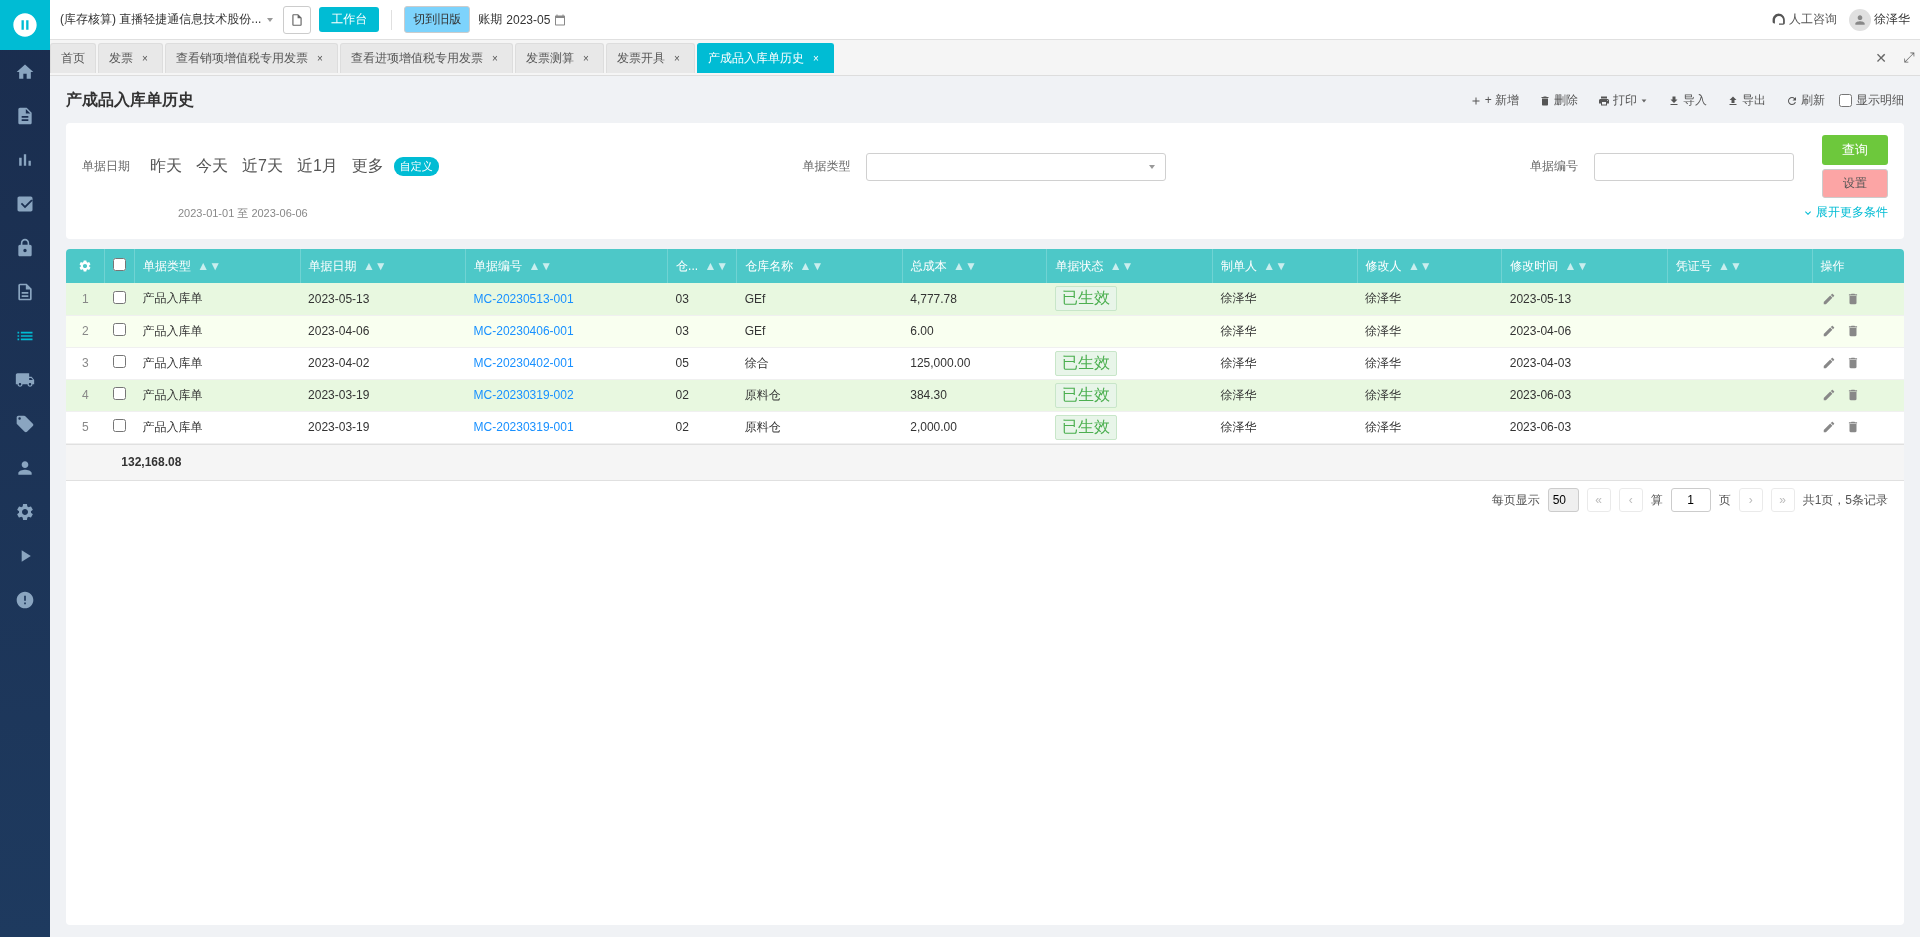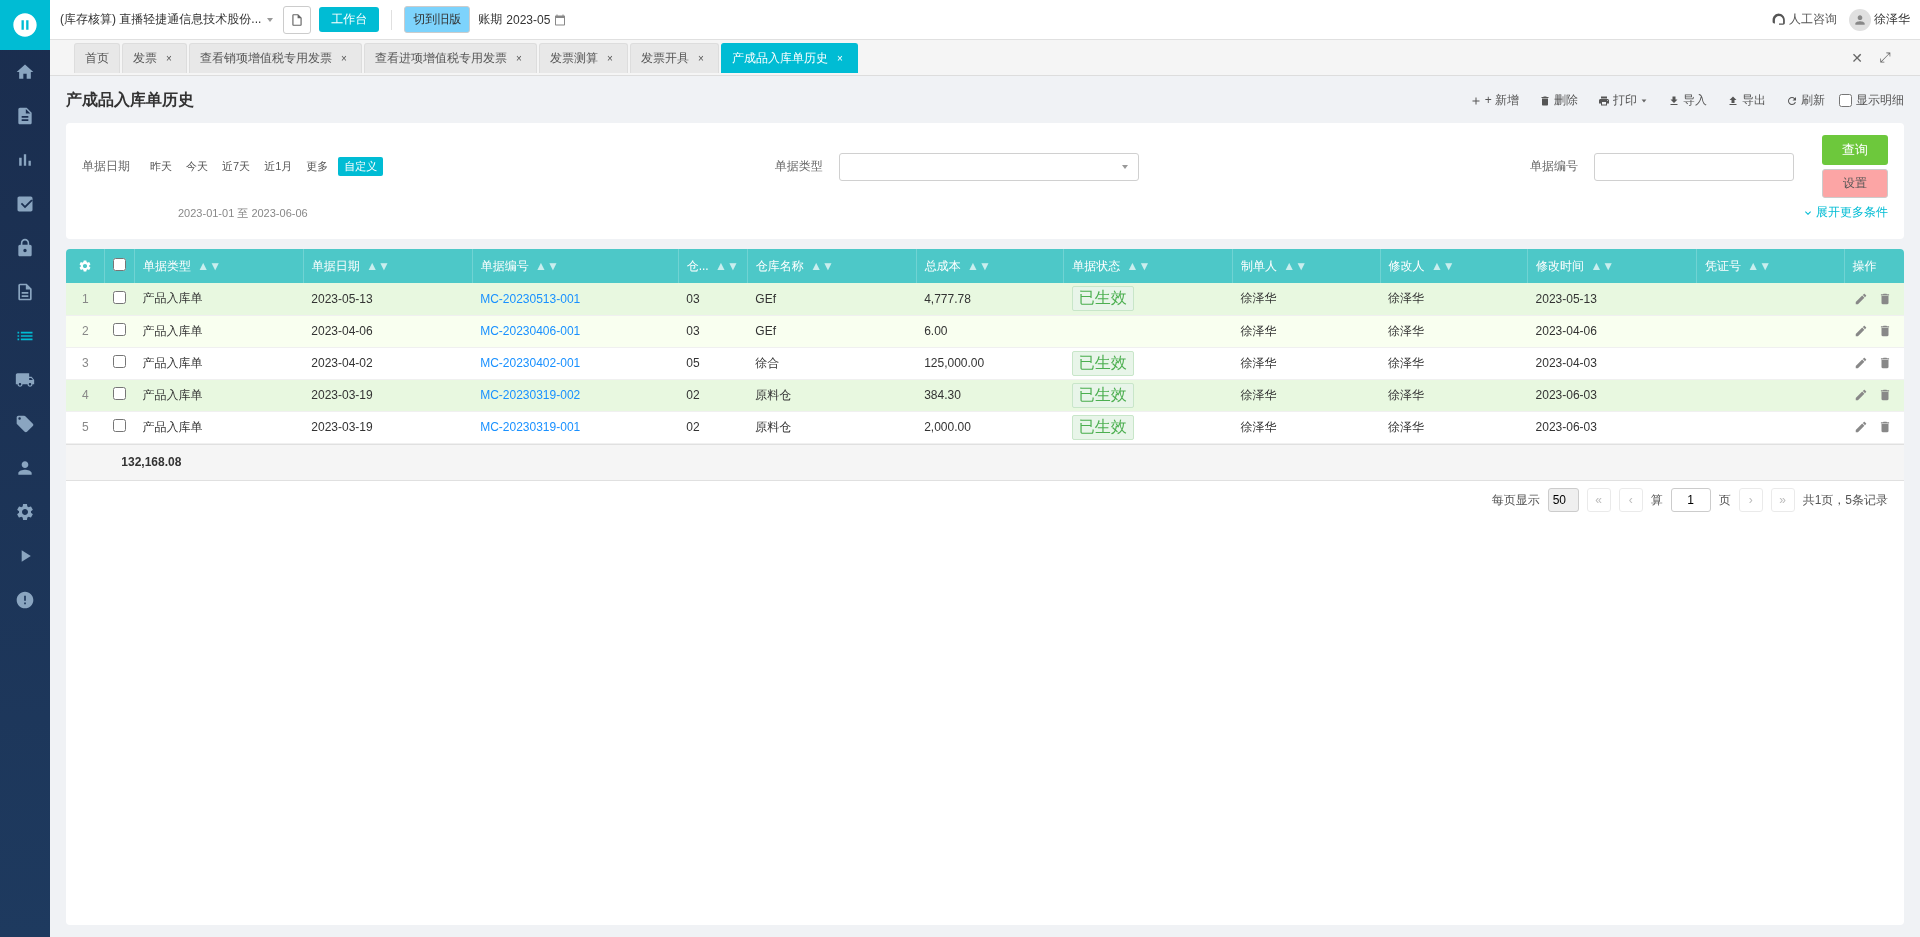--- a/index.html
+++ b/index.html
@@ -23,21 +23,21 @@
     .topbar-doc-icon { width: 28px; height: 28px; border: 1px solid #ccc; border-radius: 3px; display: flex; align-items: center; justify-content: center; cursor: pointer; }
     .topbar-workbench { background: #00bcd4; color: white; border: none; border-radius: 3px; padding: 4px 12px; cursor: pointer; font-size: 12px; }
     .topbar-switch { border: 1px solid #ccc; background: #7dd3fc; color: #333; border-radius: 3px; padding: 4px 8px; cursor: pointer; font-size: 12px; }
     .topbar-period { font-size: 12px; color: #333; display: flex; align-items: center; gap: 4px; }
     .topbar-right { margin-left: auto; display: flex; align-items: center; gap: 12px; }
     .topbar-help { font-size: 12px; color: #555; cursor: pointer; display: flex; align-items: center; gap: 3px; }
     .topbar-user { font-size: 12px; color: #333; cursor: pointer; display: flex; align-items: center; gap: 3px; }
     .avatar { width: 22px; height: 22px; border-radius: 50%; background: #e0e0e0; display: flex; align-items: center; justify-content: center; font-size: 10px; }
 
     
-    .tabbar { height: 36px; background: #f5f5f5; border-bottom: 1px solid #ddd; display: flex; align-items: center; padding: 0 24px; gap: 2px; flex-shrink: 0; overflow-x: auto; }
+    .tabbar { height: 36px; background: #f5f5f5; border-bottom: 1px solid #ddd; display: flex; align-items: center; padding: 0 0; gap: 2px; flex-shrink: 0; overflow-x: auto; }
     .tab { height: 30px; padding: 0 10px; display: flex; align-items: center; gap: 5px; font-size: 12px; border-radius: 3px 3px 0 0; cursor: pointer; white-space: nowrap; color: #555; background: #e8e8e8; border: 1px solid #ddd; border-bottom: none; }
     .tab.active { background: #00bcd4; color: white; border-color: #00bcd4; }
     .tab .tab-close { width: 14px; height: 14px; border-radius: 50%; display: flex; align-items: center; justify-content: center; font-size: 10px; cursor: pointer; }
     .tabbar-actions { margin-left: auto; display: flex; gap: 6px; }
     .tabbar-action { width: 22px; height: 22px; display: flex; align-items: center; justify-content: center; cursor: pointer; color: #666; font-size: 14px; }
 
     
     .content { flex: 1; background: #f0f2f5; padding: 12px 16px; overflow-y: auto; display: flex; flex-direction: column; }
 
     
@@ -46,22 +46,22 @@
     .page-actions { display: flex; gap: 8px; align-items: center; }
     .action-btn { display: flex; align-items: center; gap: 3px; font-size: 12px; color: #555; cursor: pointer; padding: 4px 6px; }
     .show-detail { display: flex; align-items: center; gap: 4px; font-size: 12px; color: #555; cursor: pointer; }
     .show-detail input[type=checkbox] { cursor: pointer; }
 
     
     .filter-area { background: white; border-radius: 4px; padding: 12px 16px; margin-bottom: 10px; }
     .filter-row { display: flex; align-items: center; gap: 16px; margin-bottom: 6px; }
     .filter-label { font-size: 12px; color: #666; white-space: nowrap; }
     .filter-date-options { display: flex; gap: 6px; align-items: center; }
-    .filter-date-opt { font-size: 11px; color: #555; cursor: pointer; padding: 2px 4px; }
-    .filter-date-custom { background: #00bcd4; color: white; border-radius: 2px; padding: 2px 6px; font-size: 11px; cursor: pointer; }
+    .filter-date-opt { font-size: 16px; color: #555; cursor: pointer; padding: 2px 4px; }
+    .filter-date-custom { background: #00bcd4; color: white; border-radius: 9px; padding: 2px 6px; font-size: 11px; cursor: pointer; }
     .filter-date-range { font-size: 11px; color: #888; margin-top: 2px; }
     .filter-select { height: 28px; border: 1px solid #d0d0d0; border-radius: 3px; padding: 0 8px; font-size: 12px; color: #333; min-width: 200px; background: white; cursor: pointer; display: flex; align-items: center; justify-content: space-between; }
     .filter-input { height: 28px; border: 1px solid #d0d0d0; border-radius: 3px; padding: 0 8px; font-size: 12px; color: #333; width: 200px; outline: none; }
     .filter-expand { font-size: 12px; color: #00bcd4; cursor: pointer; display: flex; align-items: center; gap: 2px; text-align: center; }
     .query-btn { background: #6dc83c; color: white; border: none; border-radius: 3px; padding: 6px 20px; font-size: 13px; cursor: pointer; }
     .set-btn { background: #fca5a5; color: #555; border: 1px solid #ccc; border-radius: 3px; padding: 5px 16px; font-size: 12px; cursor: pointer; display: block; margin-top: 4px; }
 
     
     .table-wrap { background: white; border-radius: 4px; flex: 1; overflow: hidden; display: flex; flex-direction: column; }
     table { width: 100%; border-collapse: collapse; font-size: 12px; }
@@ -393,21 +393,21 @@
               <span class="sort-icon">▲▼</span>
             </th>
             <th>
               <span>修改时间</span>
               <span class="sort-icon">▲▼</span>
             </th>
             <th>
               <span>凭证号</span>
               <span class="sort-icon">▲▼</span>
             </th>
-            <th style="width:60px;">操作</th>
+            <th style="width:92px;">操作</th>
           </tr>
         </thead>
         <tbody id="table-body">
         <tr class="highlighted">
     <td class="row-num">1</td>
     <td class="checkbox-cell"><input type="checkbox" style=""></td>
     <td>产品入库单</td>
     <td>2023-05-13</td>
     <td><a class="link-text">MC-20230513-001</a></td>
     <td>03</td>

